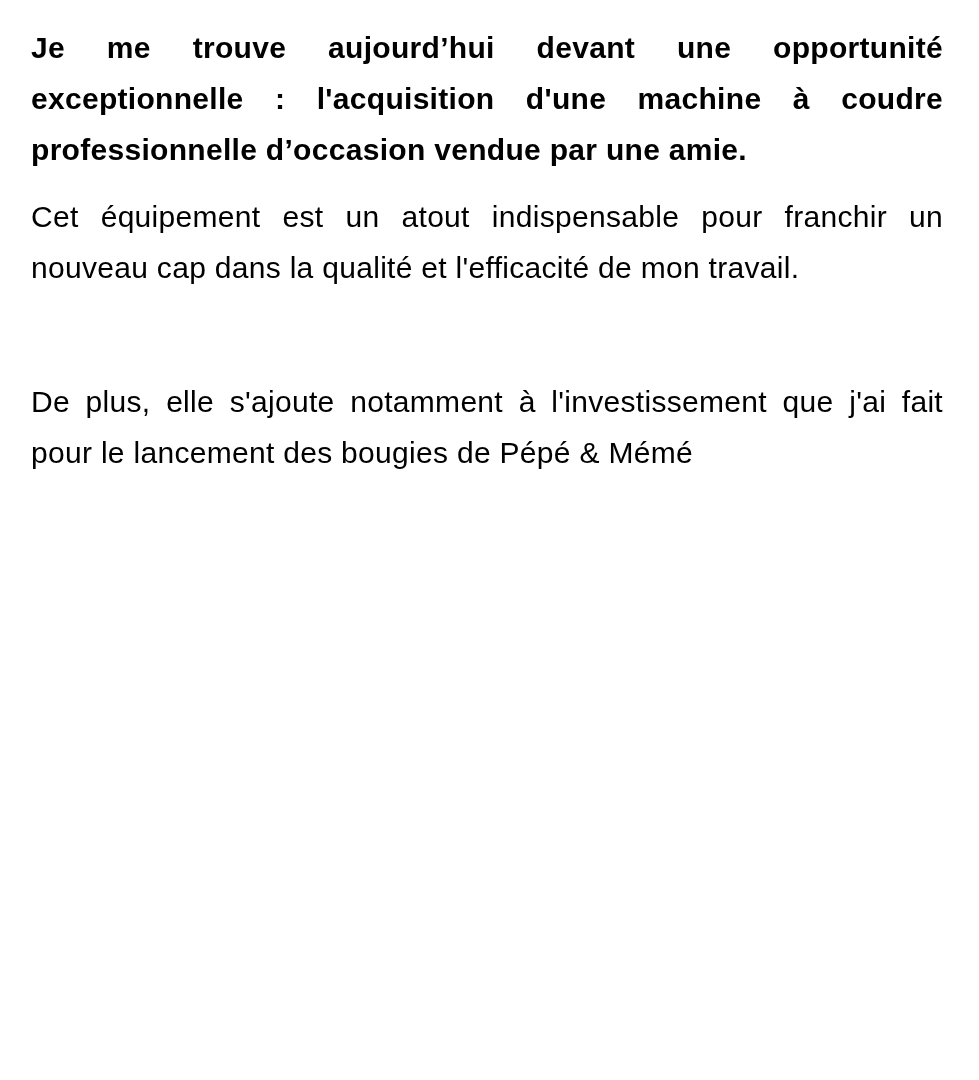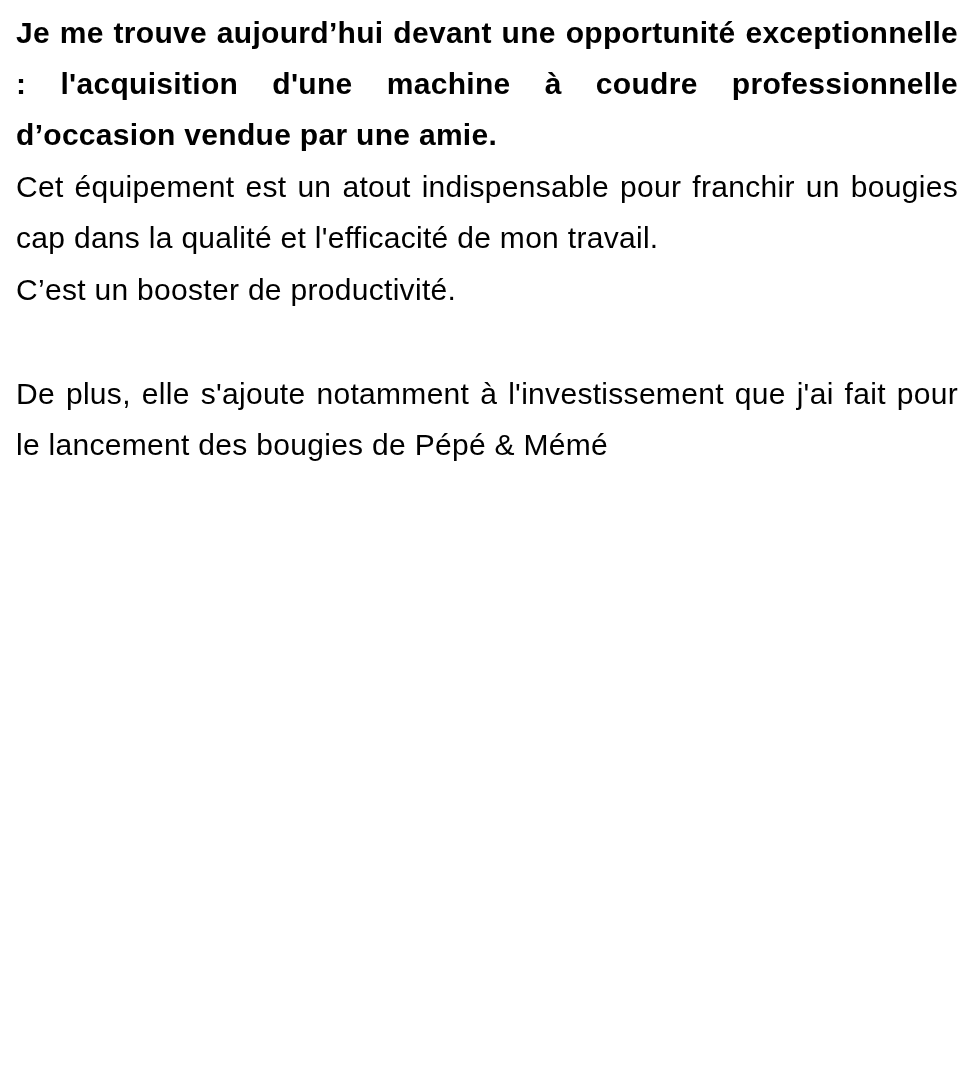--- a/index.html
+++ b/index.html
@@ -3,27 +3,26 @@
 <meta charset="utf-8">
 <style>
   html, body { margin: 0; padding: 0; background: #ffffff; }
   body { width: 979px; height: 1080px; overflow: hidden; }
   .doc {
     position: absolute; left: 15px; top: 6px; width: 944px;
     font-family: "Liberation Sans", sans-serif;
     font-size: 30px; line-height: 51px; color: #000000;
     text-align: justify; letter-spacing: 0.3px;
   }
-  .p { margin: 1px; }
+  .p { margin: 16px; }
   .b { font-weight: bold; }
   .gap { height: 51px; }
 </style>
 </head>
 <body>
 
 <div class="doc">
   <p class="p b">Je me trouve aujourd’hui devant une opportunité exceptionnelle : l'acquisition d'une machine à coudre professionnelle d’occasion vendue par une amie.</p>
-  <p class="p">Cet équipement est un atout indispensable pour franchir un bougies cap dans la qualité et l'efficacité de mon travail.</p>
-  <p class="p">C’est un booster de productivité.</p>
+  <p class="p">Cet équipement est un atout indispensable pour franchir un nouveau cap dans la qualité et l'efficacité de mon travail.</p>
   <div class="gap"></div>
   <p class="p">De plus, elle s'ajoute notamment à l'investissement que j'ai fait pour le lancement des bougies de Pépé &amp; Mémé</p>
   <div class="gap"></div>
 </div>
 
 </body></html>

